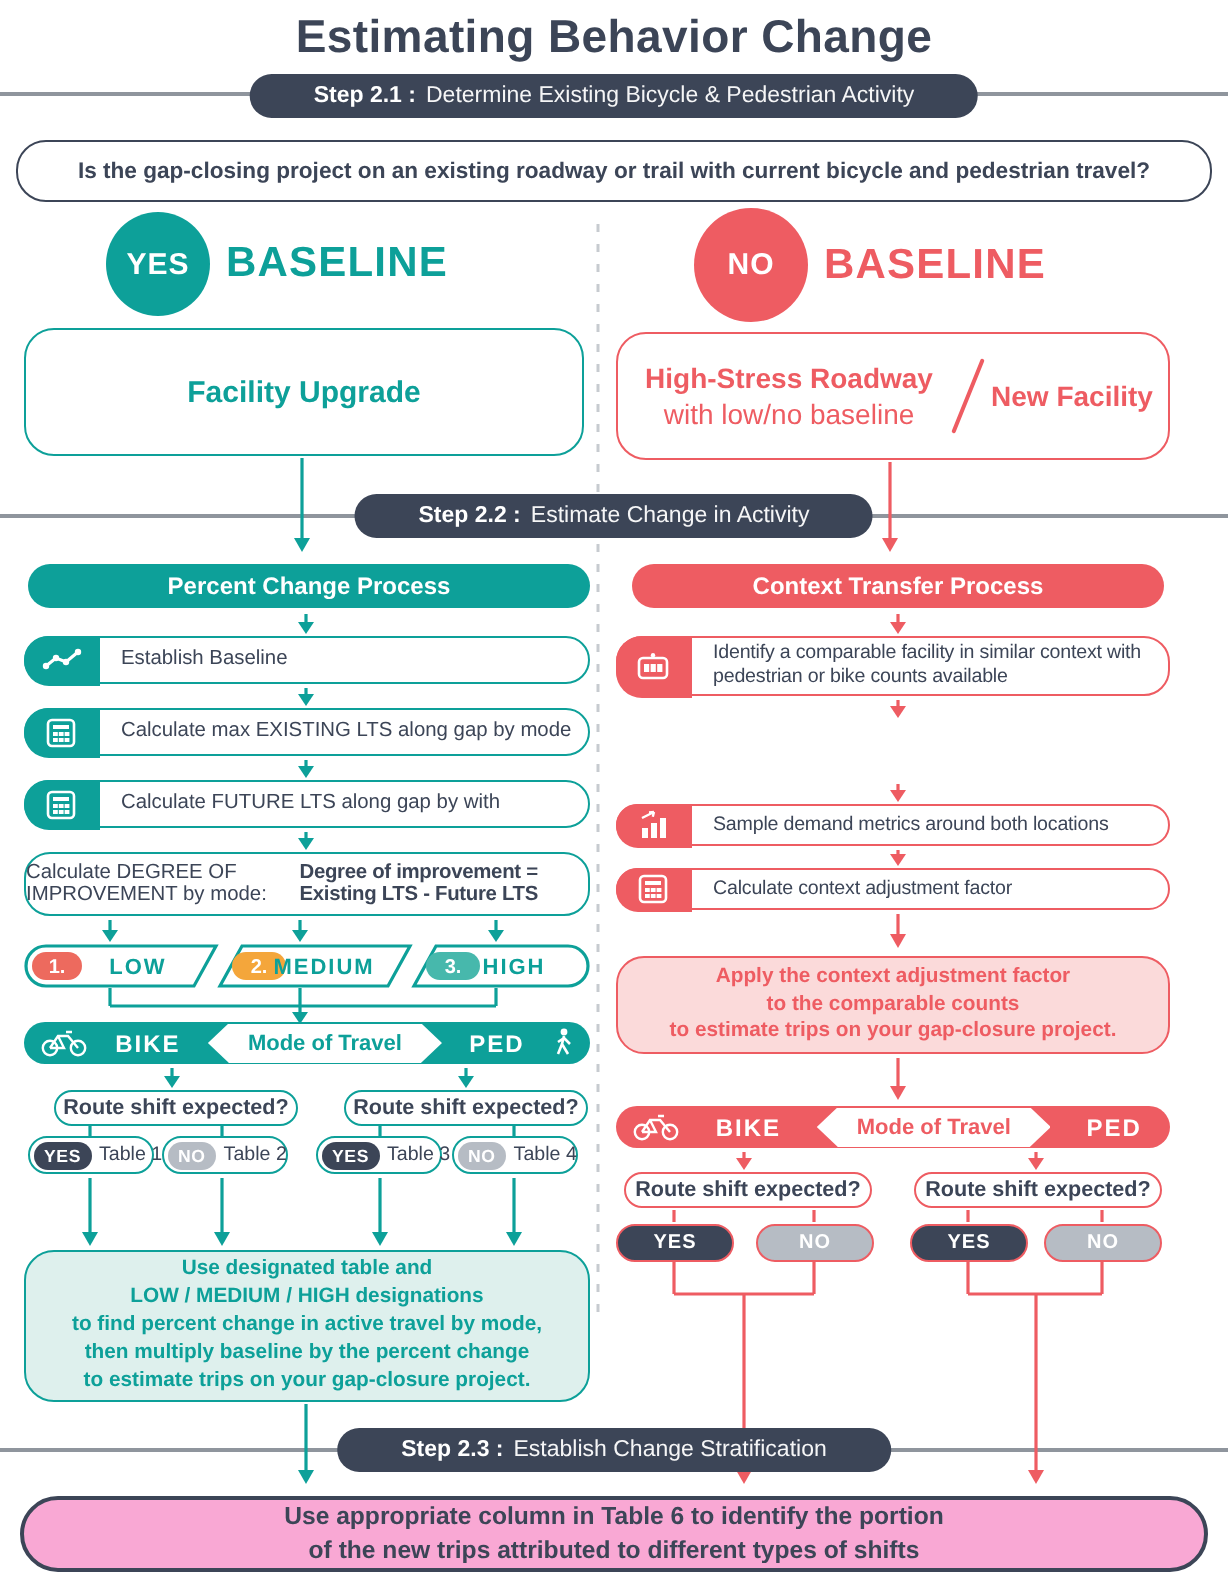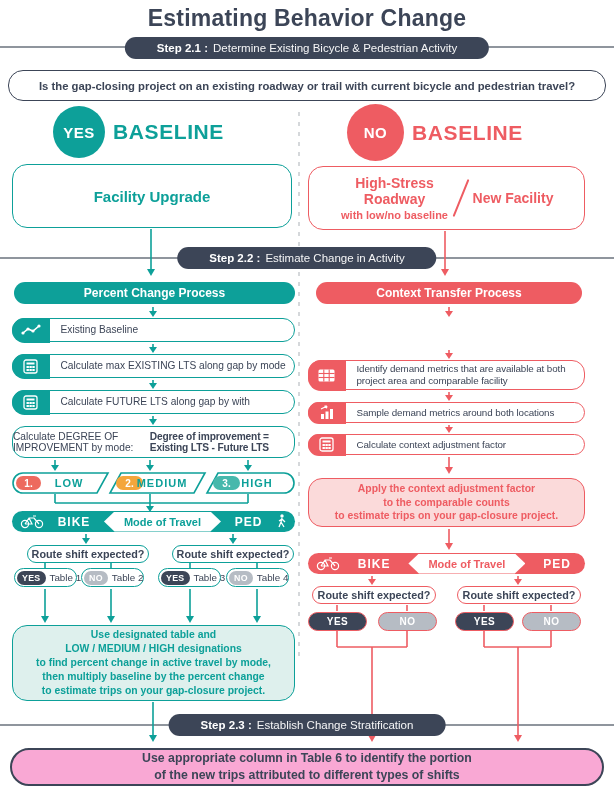--- a/index.html
+++ b/index.html
@@ -14,23 +14,23 @@
   .title{left:0;top:5px;width:614px;text-align:center;font-size:23px;font-weight:800;color:var(--navy);letter-spacing:.2px}
   .step-pill{height:22px;background:var(--navy);border-radius:12px;color:#fff;display:flex;align-items:center;justify-content:center;gap:5px;padding:0 32px;white-space:nowrap;font-size:11.5px}
   .step-pill .b{font-weight:800}
   .step-pill .r{font-weight:400;opacity:.95}
   .question-box{left:8px;top:70px;width:598px;height:31px;border:1.6px solid var(--navy);border-radius:15px;display:flex;align-items:center;justify-content:center;font-size:11.3px;font-weight:700;color:var(--navy)}
   .badge-group{display:flex;align-items:center;gap:8px}
   .circle{border-radius:50%;display:flex;align-items:center;justify-content:center;color:#fff;font-weight:800;font-size:15px;letter-spacing:.5px}
   .baseline{font-size:21px;font-weight:800;letter-spacing:.6px}
   .outline-box{border-radius:15px;background:#fff;display:flex;align-items:center;justify-content:center}
   .facility{left:12px;top:164px;width:280px;height:64px;border:1.8px solid var(--teal);color:var(--teal);font-size:15px;font-weight:800}
-  .nobase{left:308px;top:166px;width:277px;height:64px;border:1.8px solid var(--coral);color:var(--coral);display:flex;align-items:center;padding:0 26px}
+  .nobase{left:308px;top:166px;width:277px;height:64px;border:1.8px solid var(--coral);color:var(--coral);display:flex;align-items:center;padding:0 3px}
   .nobase .col{flex:1;text-align:center;font-size:14px;font-weight:800;line-height:1.15}
-  .nobase .sub{font-size:11px;font-weight:700;margin-top:2px}
+  .nobase .sub{font-size:14px;font-weight:400;margin-top:2px}
   .slash{width:2px;height:40px;background:var(--coral);transform:rotate(22deg);margin:0 6px;border-radius:2px}
   .proc-pill{height:22px;border-radius:12px;color:#fff;font-weight:800;font-size:12px;display:flex;align-items:center;justify-content:center}
   .srow{display:flex;background:#fff;border-radius:13px}
   .srow .chip{flex:none;width:38px;border-radius:13px 0 0 13px;display:flex;align-items:center;justify-content:center;margin:-1.5px 0 -1.5px -1.5px}
   .srow .txt{flex:1;display:flex;align-items:center;padding:1px 4px 1px 11px;color:var(--navy);line-height:1.22}
   .srow.t{border:1.5px solid var(--teal)}
   .srow.t .chip{background:var(--teal)}
   .srow.c{border:1.5px solid var(--coral)}
   .srow.c .chip{background:var(--coral)}
   .srow.t .txt{font-size:10.2px}
@@ -192,21 +192,21 @@
   <div class="abs srow t" style="left:12px;top:318px;width:283px;height:24px">
     <span class="chip">
       <svg width="20" height="14" viewBox="0 0 20 14">
           <polyline points="2,10 7,6 12,8 18,3" fill="none" stroke="#fff" stroke-width="1.6"></polyline>
           <circle cx="2" cy="10" r="1.6" fill="#fff"></circle>
           <circle cx="7" cy="6" r="1.6" fill="#fff"></circle>
           <circle cx="12" cy="8" r="1.6" fill="#fff"></circle>
           <circle cx="18" cy="3" r="1.6" fill="#fff"></circle>
         </svg>
     </span>
-    <span class="txt">Existing Baseline</span>
+    <span class="txt">Establish Baseline</span>
   </div>
   <div class="abs srow t" style="left:12px;top:354px;width:283px;height:24px">
     <span class="chip">
       <svg width="15" height="15" viewBox="0 0 15 15">
           <rect x="1" y="1" width="13" height="13" rx="2" fill="none" stroke="#fff" stroke-width="1.3"></rect>
           <rect x="3.5" y="3.5" width="8" height="2" fill="#fff"></rect>
           <rect x="3.5" y="7" width="2.4" height="2" fill="#fff"></rect>
           <rect x="6.4" y="7" width="2.4" height="2" fill="#fff"></rect>
           <rect x="9.3" y="7" width="2.4" height="2" fill="#fff"></rect>
           <rect x="3.5" y="10" width="2.4" height="2" fill="#fff"></rect>
@@ -292,33 +292,31 @@
     <span class="yn no">NO</span>
     <span class="lbl">Table 4</span>
   </div>
 
   <div class="abs summary">Use designated table and
 LOW / MEDIUM / HIGH designations
 to find percent change in active travel by mode,
 then multiply baseline by the percent change
 to estimate trips on your gap-closure project.</div>
 
-  <div class="abs srow c" style="left:308px;top:360px;width:277px;height:30px">
-    <span class="chip">
-      <svg width="17" height="13" viewBox="0 0 17 13">
-          <rect x="0.5" y="0.5" width="16" height="12" rx="1.5" fill="#fff"></rect>
-          <g stroke="#ee5c62" stroke-width="1.1">
-            <line x1="0.5" y1="4.5" x2="16.5" y2="4.5"></line>
-            <line x1="0.5" y1="8.5" x2="16.5" y2="8.5"></line>
-            <line x1="5.8" y1="0.5" x2="5.8" y2="12.5"></line>
-            <line x1="11.2" y1="0.5" x2="11.2" y2="12.5"></line>
-          </g>
-        </svg>
-    </span>
-    <span class="txt">Identify demand metrics that are available at both project area and comparable facility</span>
+  <div class="abs srow c" style="left:308px;top:318px;width:277px;height:30px">
+    <span class="chip">
+      <svg width="17" height="15" viewBox="0 0 17 15">
+          <rect x="1.5" y="3" width="14" height="10" rx="2" fill="none" stroke="#fff" stroke-width="1.3"></rect>
+          <circle cx="8.5" cy="1.6" r="1.1" fill="#fff"></circle>
+          <rect x="4" y="6" width="2.6" height="4" fill="#fff"></rect>
+          <rect x="7.3" y="6" width="2.6" height="4" fill="#fff"></rect>
+          <rect x="10.6" y="6" width="2.6" height="4" fill="#fff"></rect>
+        </svg>
+    </span>
+    <span class="txt">Identify a comparable facility in similar context with pedestrian or bike counts available</span>
   </div>
   <div class="abs srow c" style="left:308px;top:434px;width:277px;height:21px">
     <span class="chip">
       <svg width="15" height="15" viewBox="0 0 15 15">
           <rect x="1" y="1" width="13" height="13" rx="2" fill="none" stroke="#fff" stroke-width="1.3"></rect>
           <rect x="3.5" y="3.5" width="8" height="2" fill="#fff"></rect>
           <rect x="3.5" y="7" width="2.4" height="2" fill="#fff"></rect>
           <rect x="6.4" y="7" width="2.4" height="2" fill="#fff"></rect>
           <rect x="9.3" y="7" width="2.4" height="2" fill="#fff"></rect>
           <rect x="3.5" y="10" width="2.4" height="2" fill="#fff"></rect>

